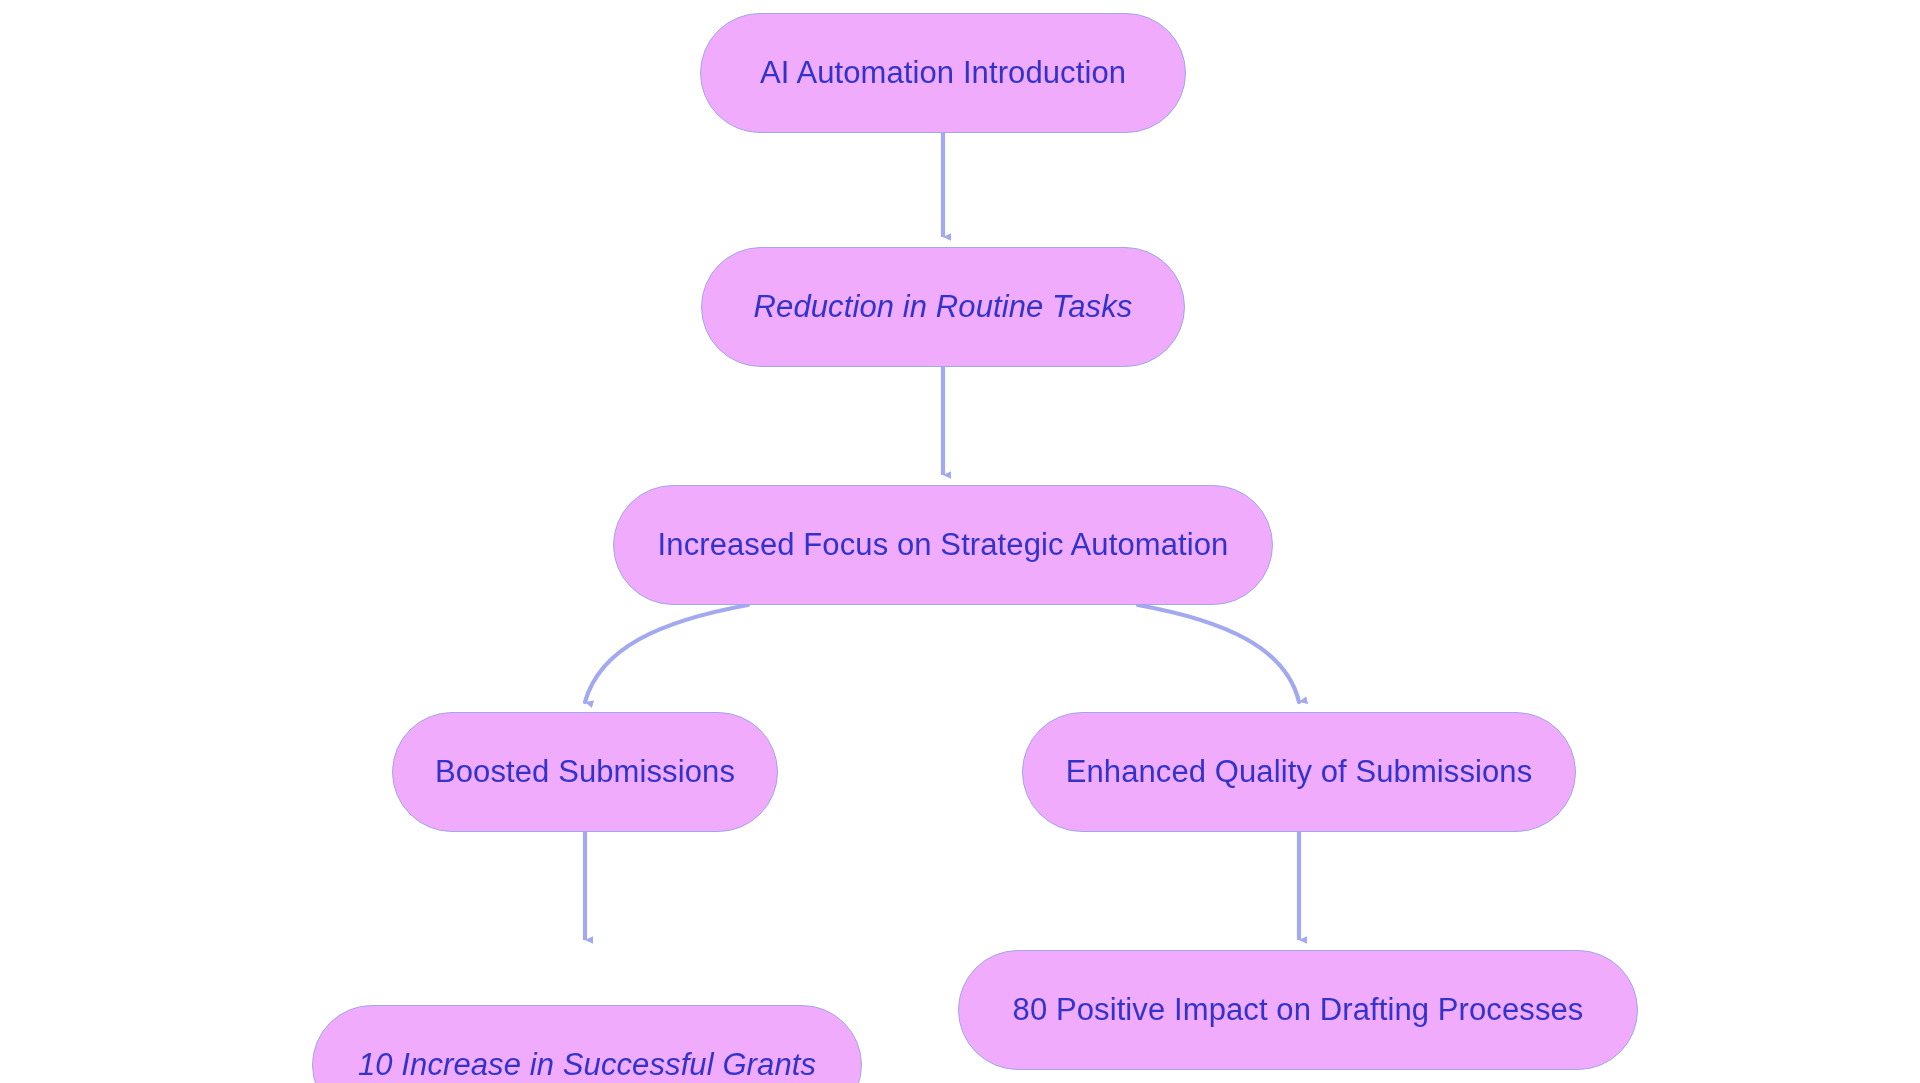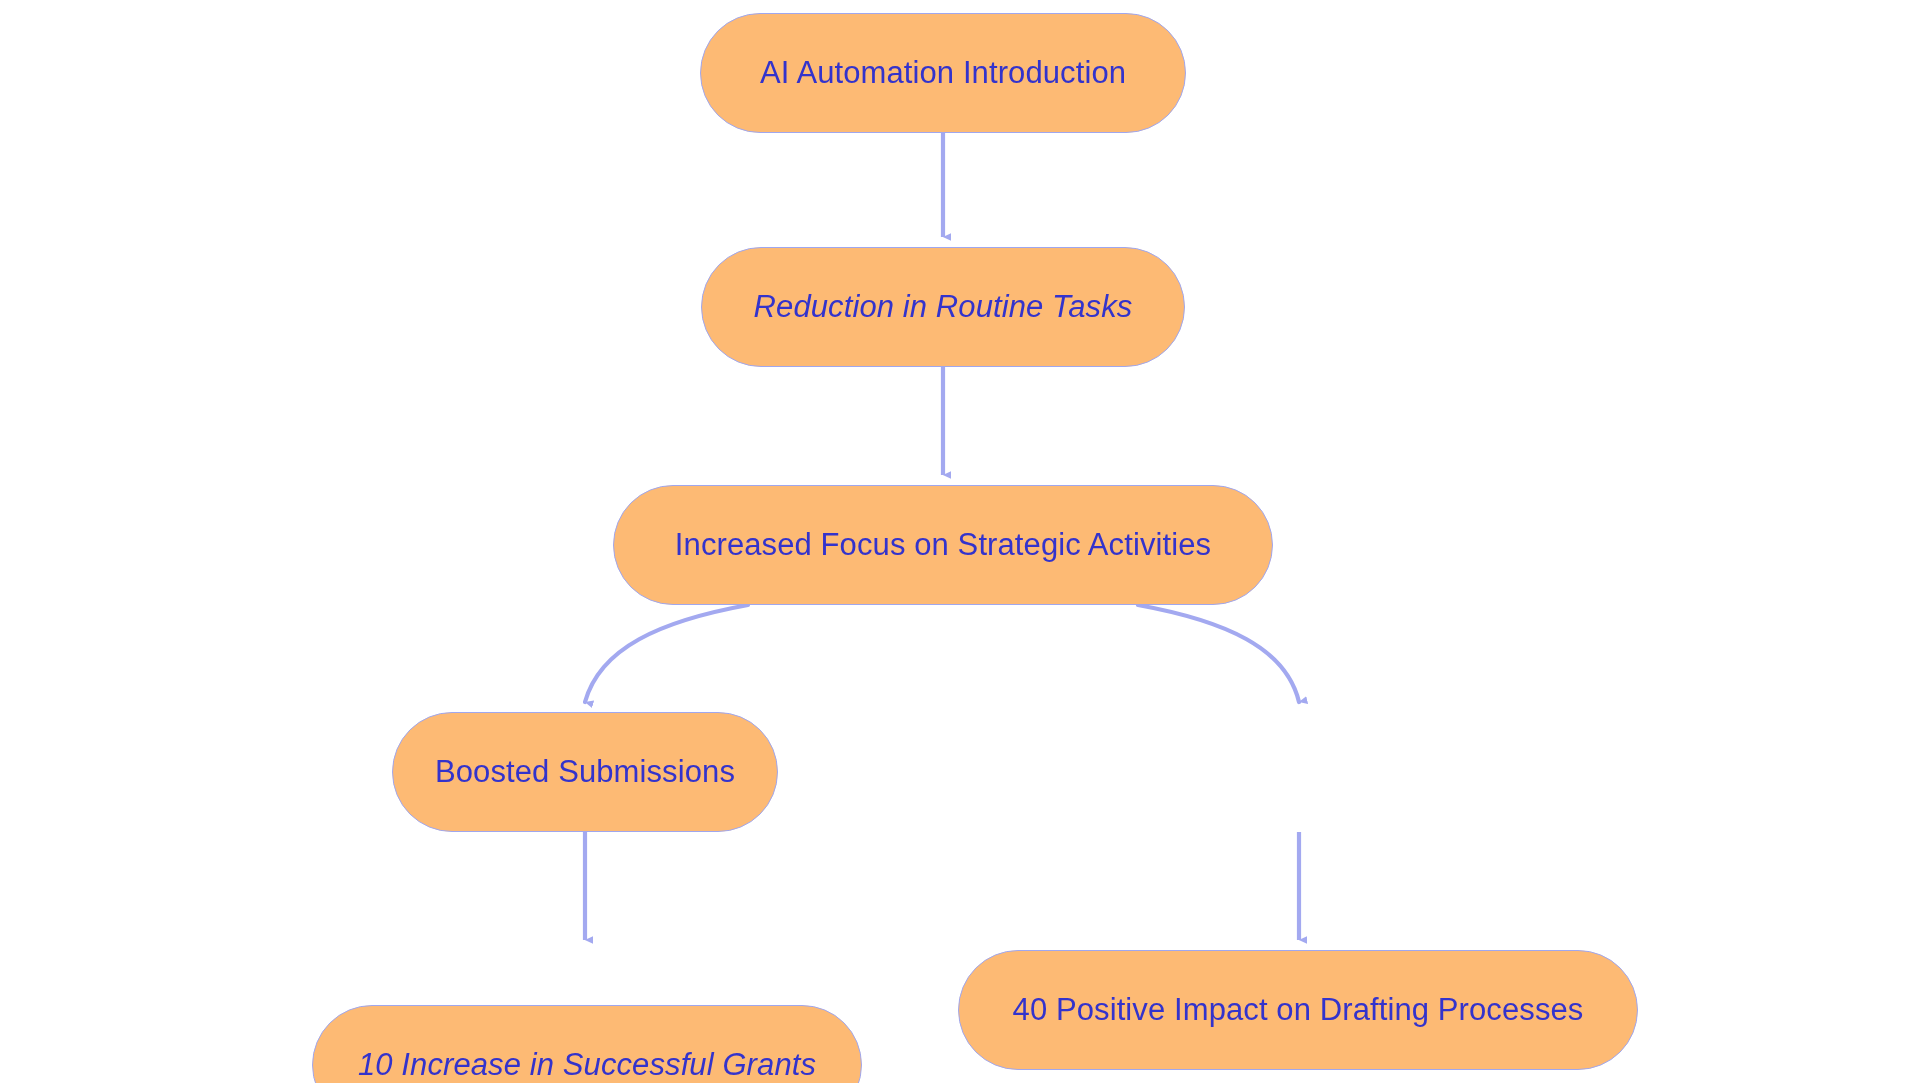--- a/index.html
+++ b/index.html
@@ -26,21 +26,21 @@
     width: 1920px;
     height: 1083px;
     pointer-events: none;
   }
   .node {
     position: absolute;
     box-sizing: border-box;
     display: flex;
     align-items: center;
     justify-content: center;
-    background: #fdba74;
+    background: #f0abfc;
     border: 1.6px solid #a0a7ee;
     border-radius: 60px;
     height: 120px;
     z-index: 2;
   }
   .node-label {
     color: #3333cc;
     font-family: "Liberation Sans", sans-serif;
     font-size: 31px;
     font-weight: 400;
@@ -85,29 +85,32 @@
 
   <div class="node" id="node-n1">
     <span class="node-label">AI Automation Introduction</span>
   </div>
 
   <div class="node" id="node-n2">
     <span class="node-label">Reduction in Routine Tasks</span>
   </div>
 
   <div class="node" id="node-n3">
-    <span class="node-label">Increased Focus on Strategic Activities</span>
+    <span class="node-label">Increased Focus on Strategic Automation</span>
   </div>
 
   <div class="node" id="node-n4">
     <span class="node-label">Boosted Submissions</span>
   </div>
 
+  <div class="node" id="node-n5">
+    <span class="node-label">Enhanced Quality of Submissions</span>
+  </div>
 
   <div class="node" id="node-n6">
     <span class="node-label">10 Increase in Successful Grants</span>
   </div>
 
   <div class="node" id="node-n7">
-    <span class="node-label">40 Positive Impact on Drafting Processes</span>
+    <span class="node-label">80 Positive Impact on Drafting Processes</span>
   </div>
 
 </div>
 
 </body></html>

